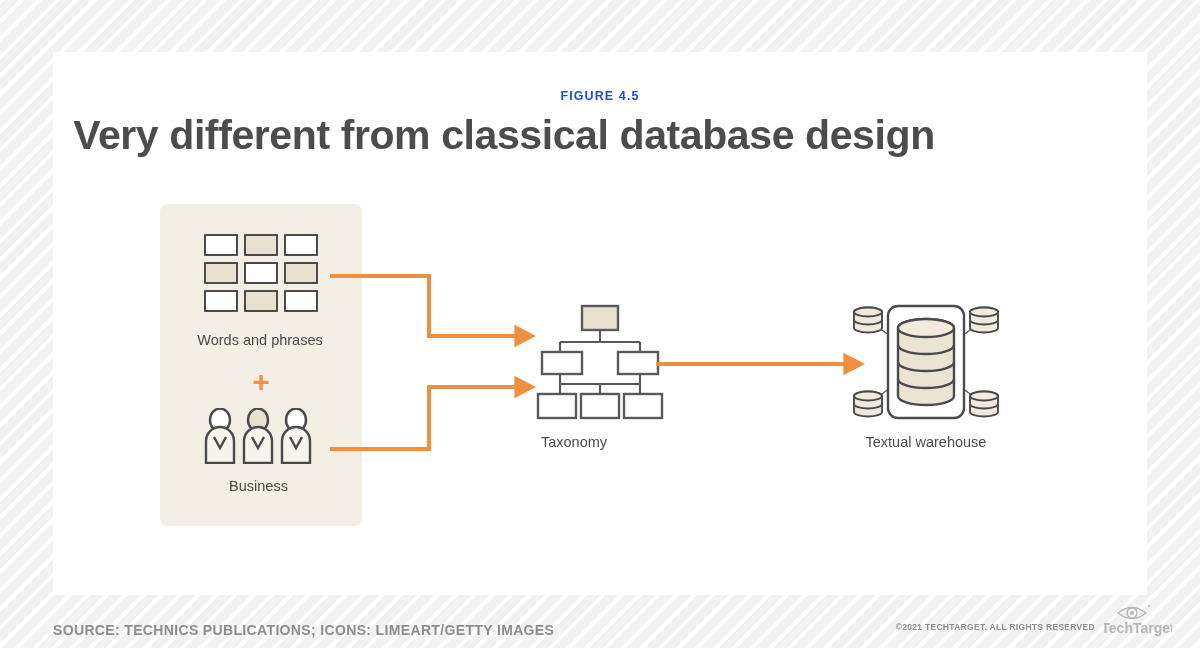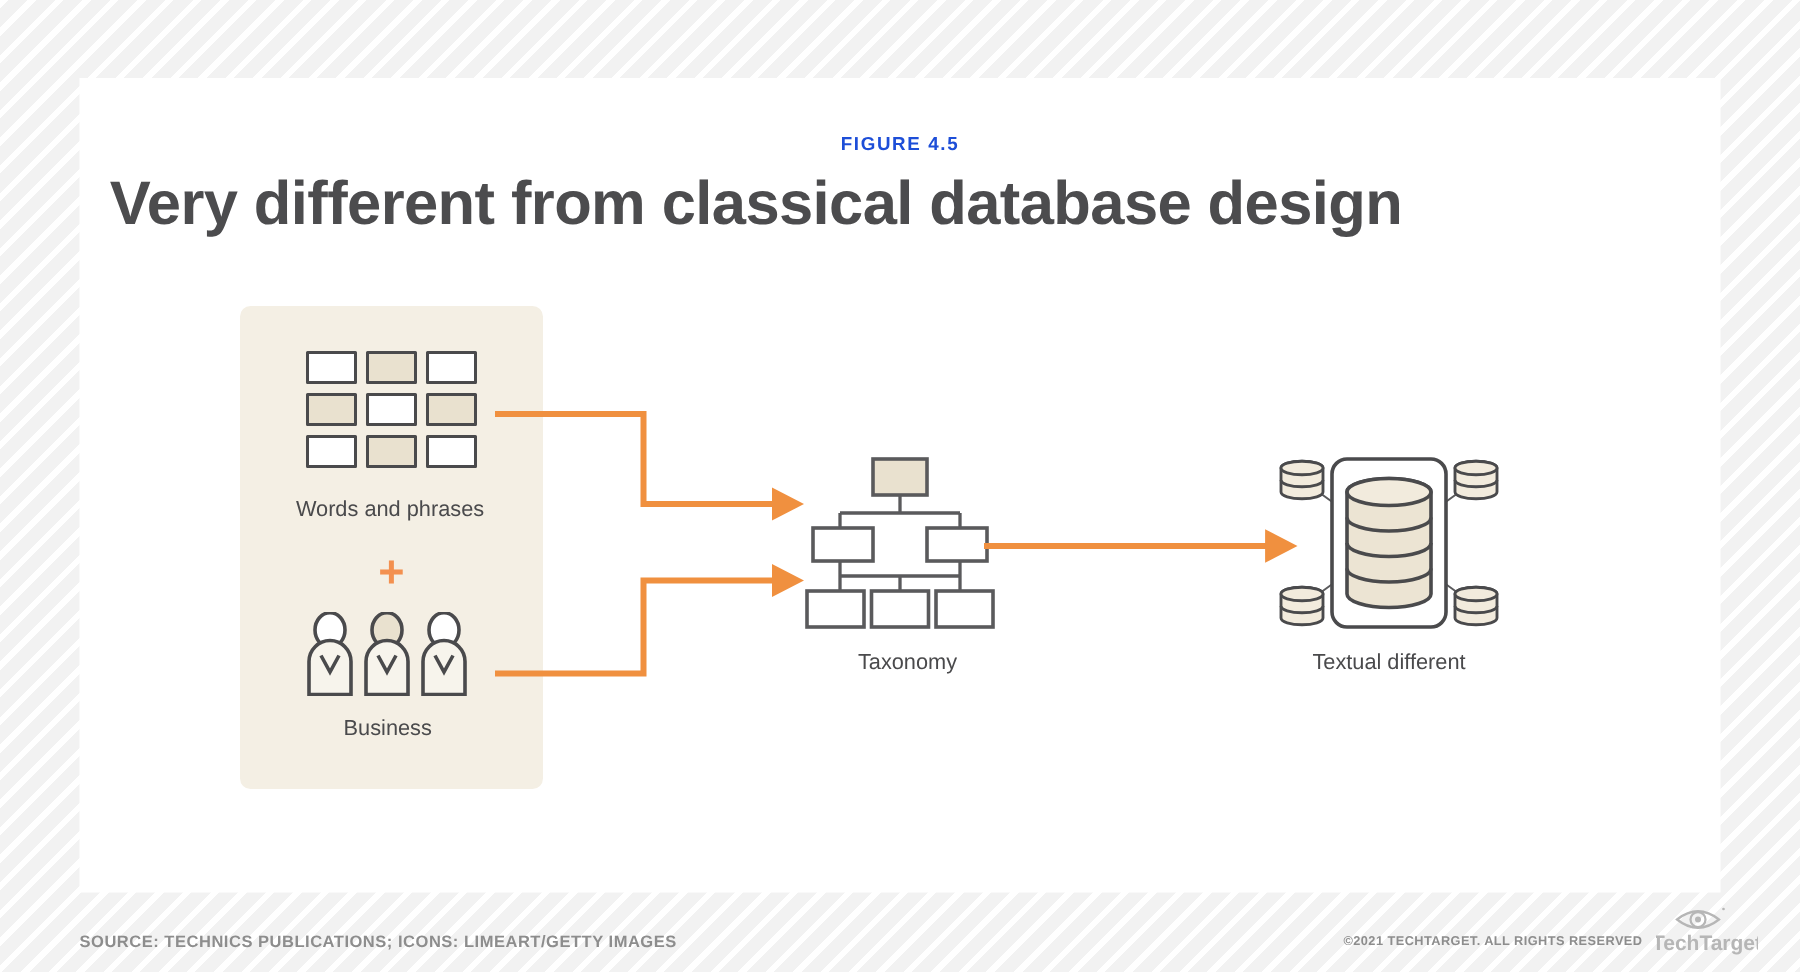--- a/index.html
+++ b/index.html
@@ -37,37 +37,37 @@
   }
   .cell{border:2.5px solid #4a4a4c;border-radius:1px;box-sizing:border-box;}
   .cell.white{background:#ffffff;}
   .cell.beige{background:#e9e1cf;}
 
   .cap{
     position:absolute;text-align:center;font-size:14.5px;color:#4a4a4c;
   }
   .cap-words{left:160px;top:332px;width:176px;margin-left:12px;}
   .cap-business{left:160px;top:478px;width:197px;}
-  .cap-taxonomy{left:515px;top:434px;width:180px;}
+  .cap-taxonomy{left:484px;top:434px;width:180px;}
   .cap-warehouse{left:830px;top:434px;width:192px;}
 
   .plus{
     position:absolute;left:160px;top:368px;width:202px;text-align:center;
     color:#f3904f;font-size:30px;font-weight:bold;line-height:28px;
   }
   .people{position:absolute;left:202px;top:408px;width:118px;height:56px;}
 
   .taxonomy{position:absolute;left:536px;top:302px;width:128px;height:122px;}
   .warehouse{position:absolute;left:846px;top:298px;width:160px;height:128px;}
   .arrows{position:absolute;left:0;top:0;width:1200px;height:648px;}
 
   
   .src{
     position:absolute;left:53px;top:622px;
-    font-size:11px;font-weight:bold;letter-spacing:0.35px;color:#8d8d8d;
+    font-size:14px;font-weight:bold;letter-spacing:0.35px;color:#8d8d8d;
   }
   .copy{
     position:absolute;right:105px;top:622px;
     font-size:8.5px;font-weight:bold;letter-spacing:0.3px;color:#8d8d8d;margin-left:11px;
   }
   .logo{position:absolute;right:28px;top:600px;width:68px;height:40px;}
 </style>
 </head>
 <body>
 
@@ -146,21 +146,21 @@
     <ellipse cx="138" cy="14" rx="14" ry="4.5"></ellipse>
     <path d="M124 22 a14 4.5 0 0 0 28 0" fill="none"></path>
     <path d="M8 98 a14 4.5 0 0 1 28 0 V114 a14 4.5 0 0 1 -28 0 Z"></path>
     <ellipse cx="22" cy="98" rx="14" ry="4.5"></ellipse>
     <path d="M8 106 a14 4.5 0 0 0 28 0" fill="none"></path>
     <path d="M124 98 a14 4.5 0 0 1 28 0 V114 a14 4.5 0 0 1 -28 0 Z"></path>
     <ellipse cx="138" cy="98" rx="14" ry="4.5"></ellipse>
     <path d="M124 106 a14 4.5 0 0 0 28 0" fill="none"></path>
   </g>
 </svg>
-<div class="cap cap-warehouse">Textual different</div>
+<div class="cap cap-warehouse">Textual warehouse</div>
 
 <svg class="arrows" viewBox="0 0 1200 648">
   <defs>
     <marker id="ah" markerWidth="7" markerHeight="7" refX="2.4" refY="3.1" orient="auto">
       <path d="M0,0.3 L5.4,3.1 L0,5.9 Z" fill="#f0903f"></path>
     </marker>
   </defs>
   <g stroke="#f0903f" stroke-width="4" fill="none" marker-end="url(#ah)">
     <path d="M330 276 H429 V336 H524"></path>
   </g>

